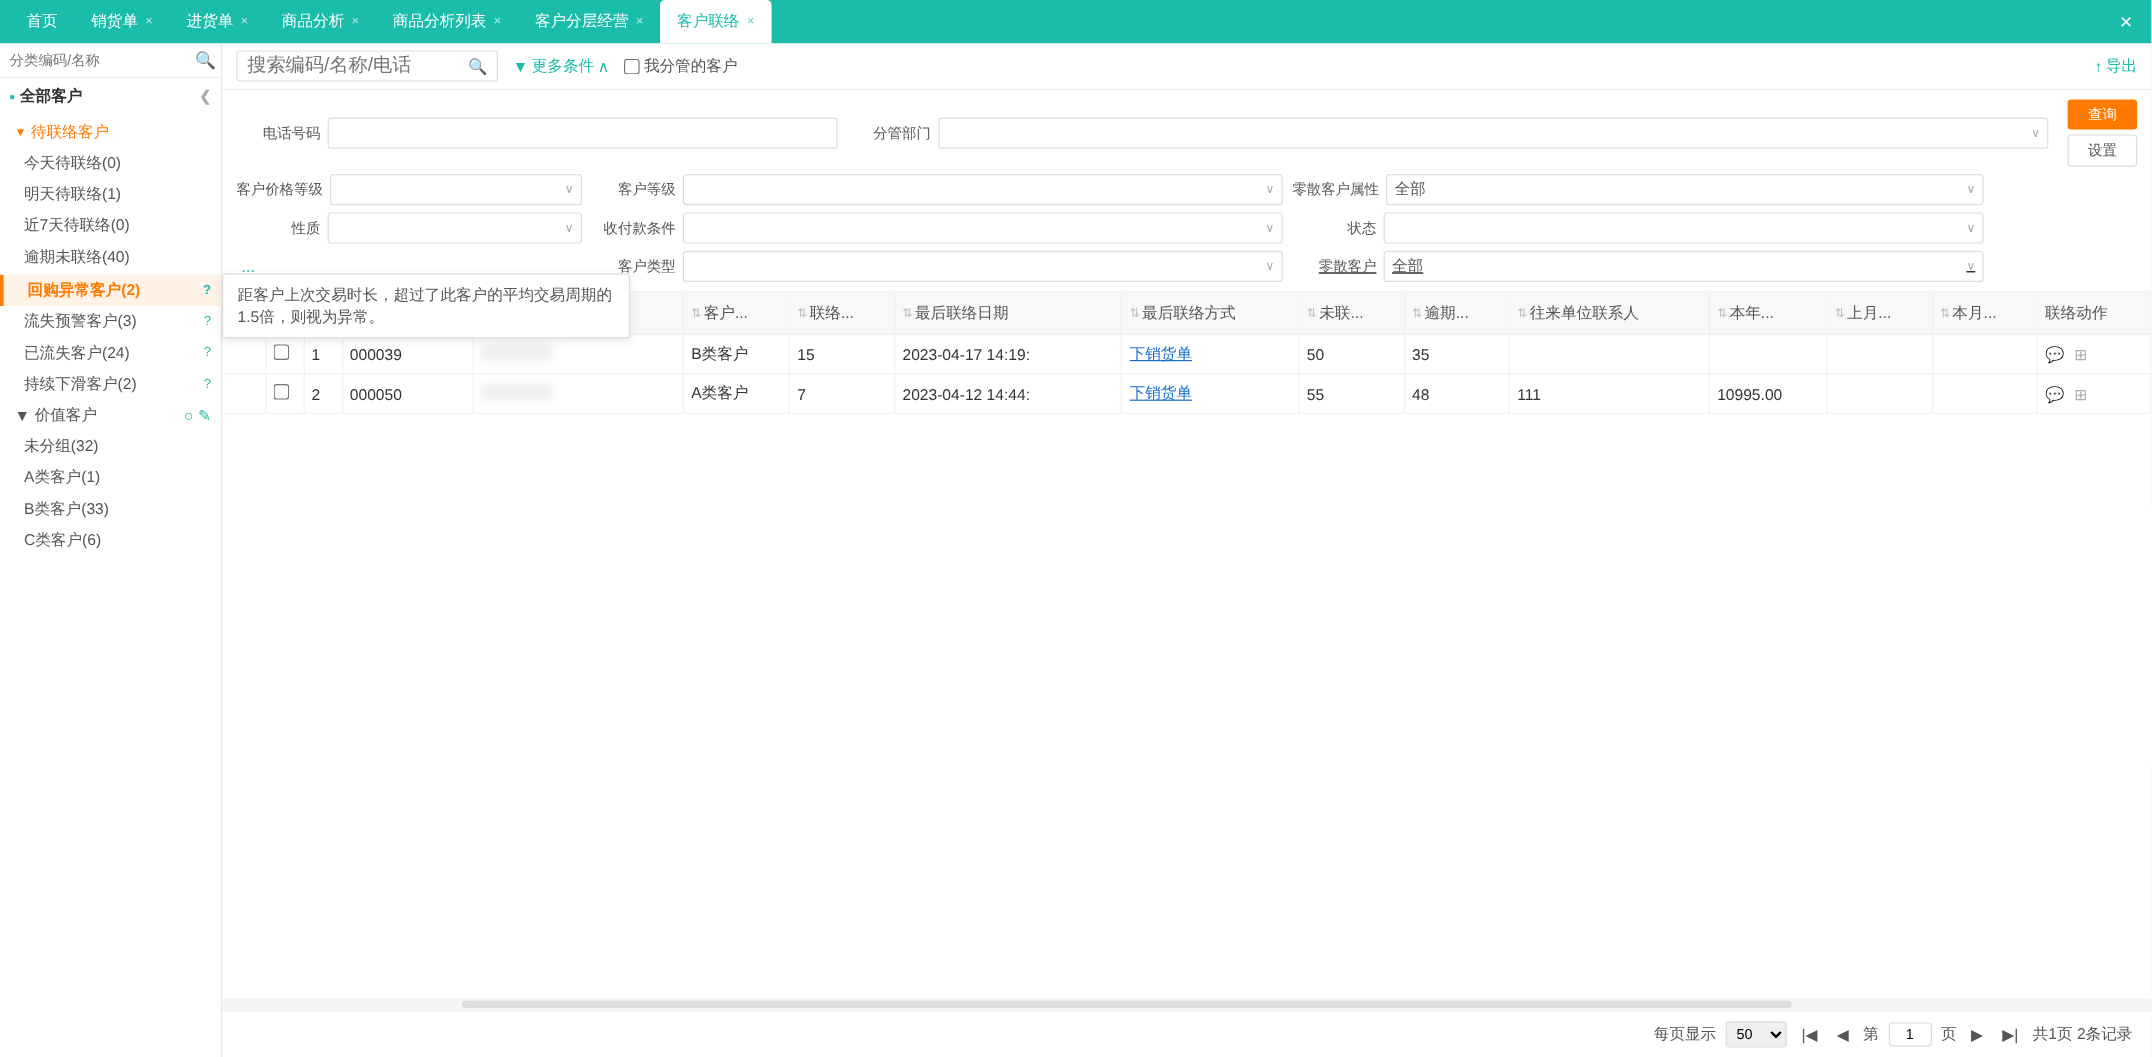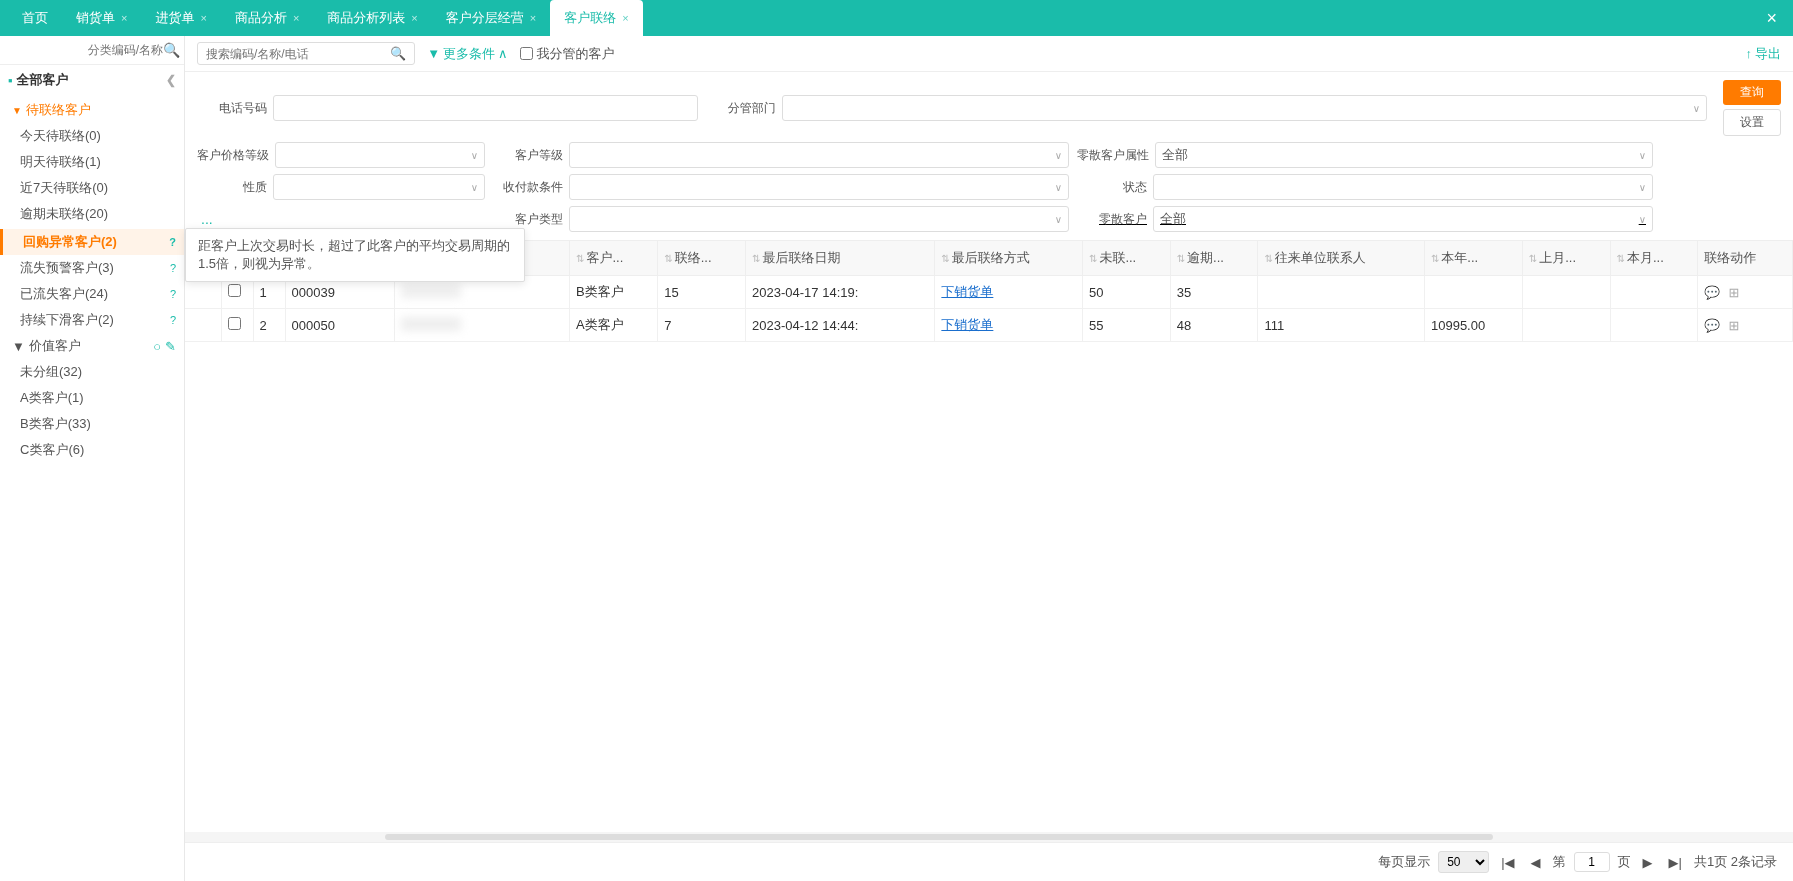--- a/index.html
+++ b/index.html
@@ -34,21 +34,20 @@
     .sidebar {
       width: 185px; background: #fff; border-right: 1px solid #e8e8e8;
       display: flex; flex-direction: column; overflow: hidden; flex-shrink: 0;
     }
     .sidebar-search {
       display: flex; align-items: center; padding: 6px 8px; border-bottom: 1px solid #eee;
     }
     .sidebar-search input {
       border: none; outline: none; flex: 1; font-size: 12px; color: #666;
       background: transparent;
-      text-align: right;
     }
     .sidebar-search .search-icon { color: #999; font-size: 14px; cursor: pointer; }
 
     .sidebar-section {
       padding: 6px 8px; display: flex; align-items: center; justify-content: space-between;
       font-weight: bold; color: #333; font-size: 13px; cursor: pointer;
     }
     .sidebar-section .icon-grid { color: #1abcaa; margin-right: 4px; }
     .sidebar-section-title { display: flex; align-items: center; }
 
@@ -87,21 +86,21 @@
 
     
     .filter-bar {
       background: #fff; padding: 6px 12px; display: flex; align-items: center;
       border-bottom: 1px solid #eee; gap: 12px; flex-wrap: wrap;
     }
     .search-box {
       display: flex; align-items: center; border: 1px solid #ddd;
       border-radius: 3px; padding: 3px 8px; background: #fff;
     }
-    .search-box input { border: none; outline: none; font-size: 12px; width: 180px; }
+    .search-box input { border: none; outline: none; font-size: 16px; width: 180px; }
     .search-box .s-icon { color: #aaa; margin-left: 4px; cursor: pointer; }
 
     .filter-more {
       display: flex; align-items: center; color: #1abcaa; cursor: pointer; font-size: 12px;
       gap: 3px;
     }
     .my-customer {
       display: flex; align-items: center; gap: 4px; font-size: 12px; color: #555;
       cursor: pointer;
     }
@@ -268,21 +267,21 @@
       <div class="sidebar-item">
         <span>今天待联络(0)</span>
       </div>
       <div class="sidebar-item">
         <span>明天待联络(1)</span>
       </div>
       <div class="sidebar-item">
         <span>近7天待联络(0)</span>
       </div>
       <div class="sidebar-item">
-        <span>逾期未联络(20)</span>
+        <span>逾期未联络(40)</span>
       </div>
     </div>
 
     <div class="sidebar-item active" style="position:relative; padding-left: 20px;">
       <span>回购异常客户(2)</span>
       <span style="color:#1abcaa; font-size:11px; margin-left:3px;">?</span>
     </div>
 
     <div class="sidebar-item">
       <span>流失预警客户(3)</span>

